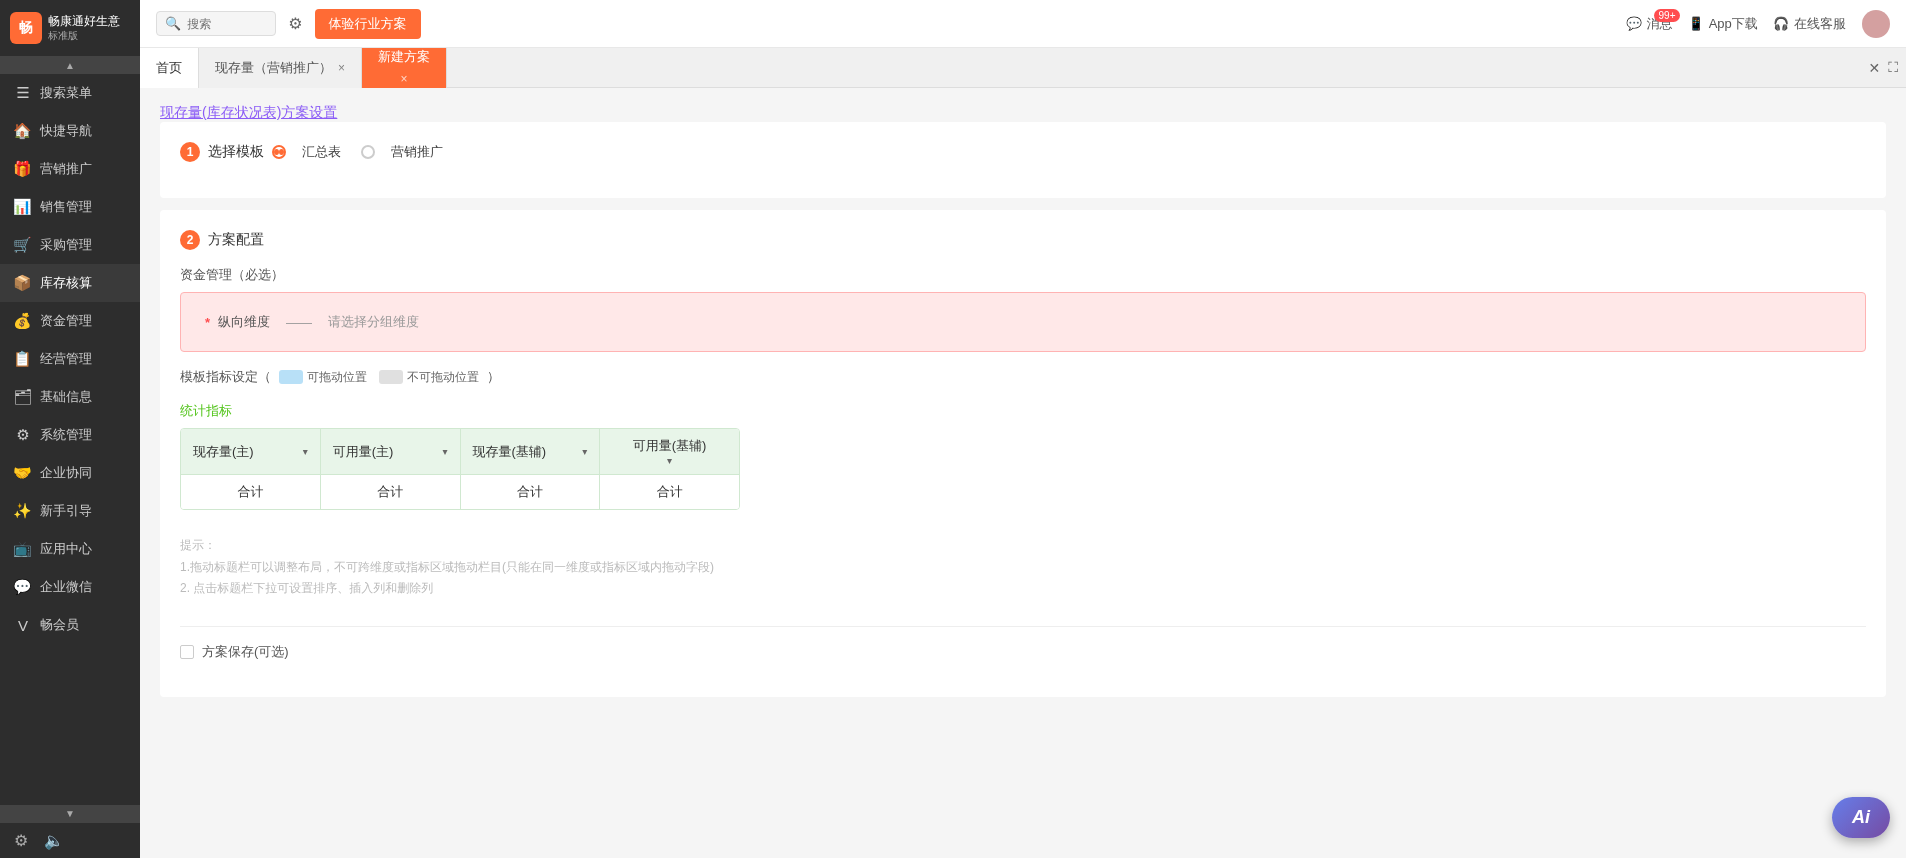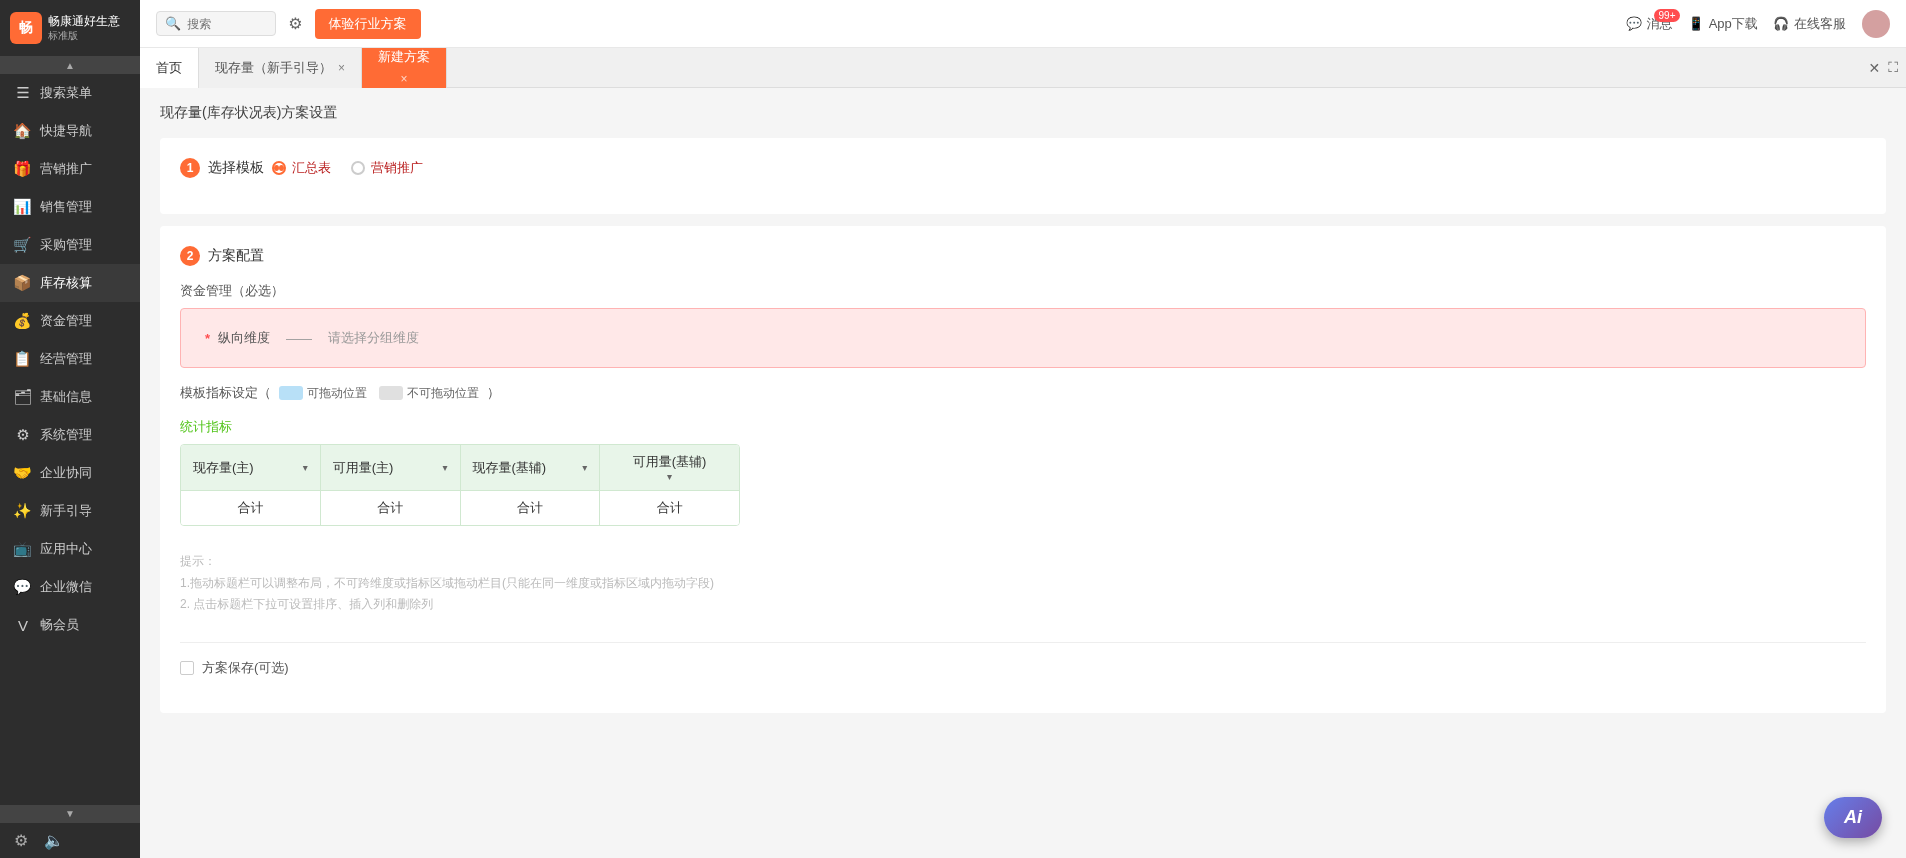--- a/index.html
+++ b/index.html
@@ -239,22 +239,22 @@
     
     .page-content {
       flex: 1;
       overflow-y: auto;
       padding: 16px 20px;
       background: #f5f5f5;
       position: relative;
     }
     .page-title {
       font-size: 14px;
-      color: #404040;
-      margin-bottom: 16px;
+      color: #8b5cf6;
+      text-decoration: underline;
     }
 
     
     .card {
       background: #fff;
       border-radius: 4px;
       padding: 20px;
       margin-bottom: 12px;
     }
 
@@ -285,24 +285,24 @@
 
     
     .radio-group {
       display: flex;
       align-items: center;
       gap: 20px;
     }
     .radio-item {
       display: flex;
       align-items: center;
-      gap: 6px;
-      cursor: pointer;
-      font-size: 13px;
-      color: #b91c1c;
+      gap: 16px;
+      cursor: pointer;
+      font-size: 13px;
+      color: #404040;
       justify-content: space-between;
     }
     .radio-circle {
       width: 14px;
       height: 14px;
       border-radius: 50%;
       border: 2px solid #ccc;
       display: flex;
       align-items: center;
       justify-content: center;
@@ -498,21 +498,21 @@
       padding: 8px 24px;
       border-radius: 4px;
       cursor: pointer;
       font-size: 13px;
     }
 
     
     .ai-bubble {
       position: fixed;
       bottom: 20px;
-      right: 24px;
+      right: 16px;
       background: linear-gradient(135deg, #667eea, #764ba2);
       color: white;
       border-radius: 50px;
       padding: 10px 20px;
       font-size: 18px;
       font-weight: bold;
       cursor: pointer;
       box-shadow: 0 4px 12px rgba(0,0,0,0.3);
       font-style: italic;
     }
@@ -634,21 +634,21 @@
         <div class="user-avatar" style="background:#d4a0a0;"></div>
       </div>
     </div>
   </div>
 
   <div class="tabs-bar">
     <div class="tab tab-home">
       <span>首页</span>
     </div>
     <div class="tab">
-      <span>现存量（新手引导）</span>
+      <span>现存量（营销推广）</span>
       <span class="tab-close">×</span>
     </div>
     <div class="tab active">
       <span>新建方案</span>
       <span class="tab-close">×</span>
     </div>
     <div class="tabs-right">
       <span class="tab-window-btn">✕</span>
       <span class="tab-window-btn">⛶</span>
     </div>

